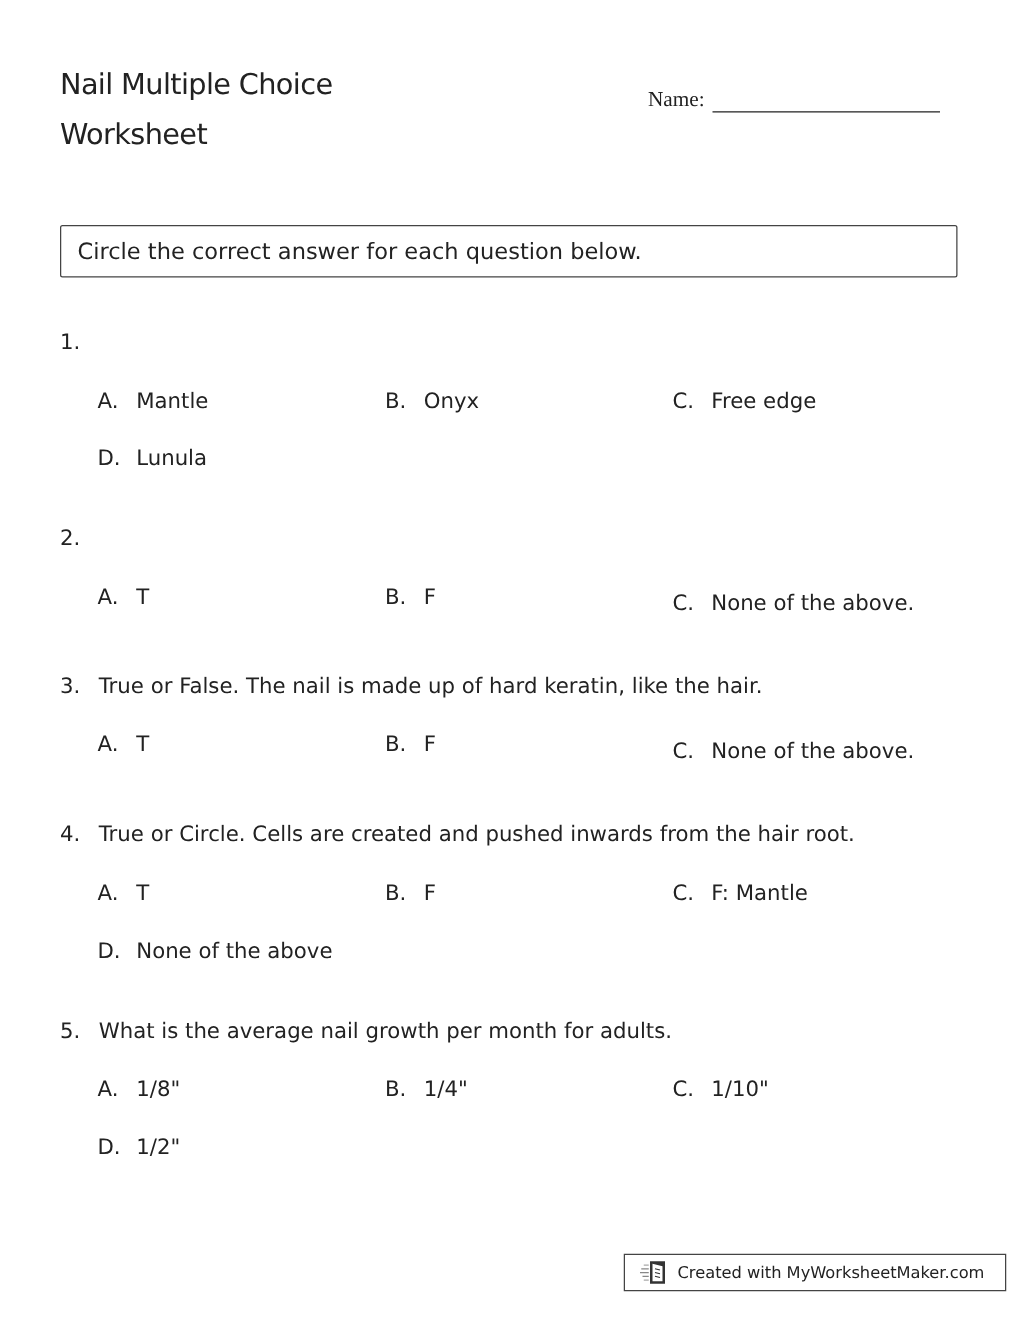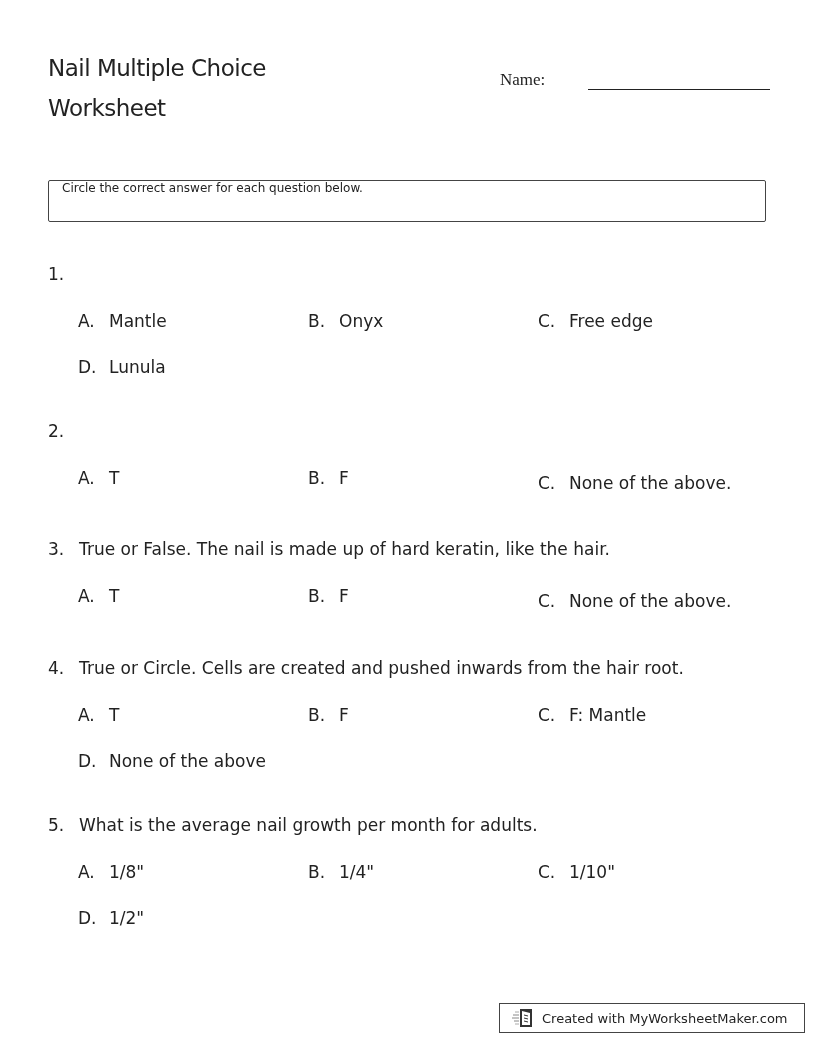--- a/index.html
+++ b/index.html
@@ -32,21 +32,21 @@
       top: 52px;
       left: 500px;
       width: 270px;
       font-family: "Liberation Serif", serif;
       font-size: 17px;
       color: #222;
     }
     .meta-row {
       display: flex;
       align-items: flex-end;
-      justify-content: space-between;
+      justify-content: center;
       height: 38px;
     }
     .meta-row .label {
       margin-right: 6px;
       line-height: 20px;
     }
     .meta-row .line {
       width: 182px;
       border-bottom: 1px solid #222;
       height: 20px;
@@ -55,23 +55,23 @@
     .instructions {
       position: absolute;
       left: 48px;
       top: 180px;
       width: 718px;
       height: 42px;
       border: 1px solid #444;
       border-radius: 2px;
       box-sizing: border-box;
       display: flex;
-      align-items: flex-start;
+      align-items: center;
       padding-left: 13px;
-      font-size: 12px;
+      font-size: 18px;
       color: #222;
     }
     .question {
       position: absolute;
       left: 48px;
       width: 730px;
     }
     .q-text {
       display: flex;
       font-size: 17px;

